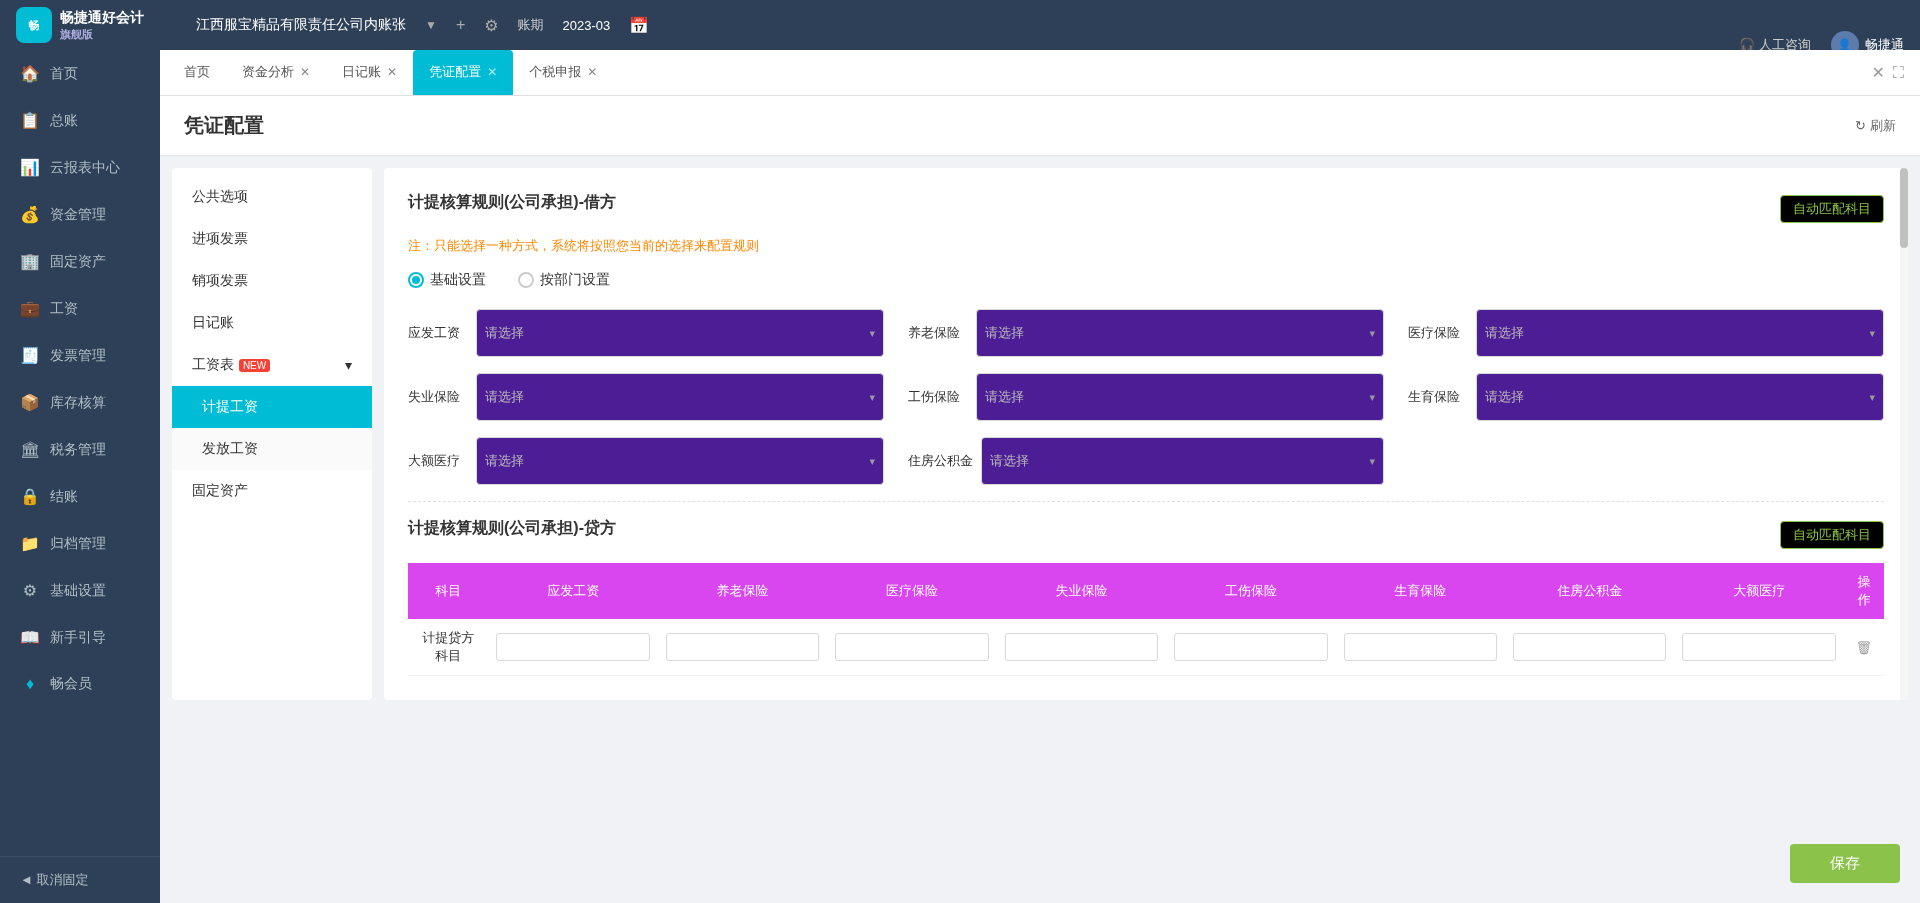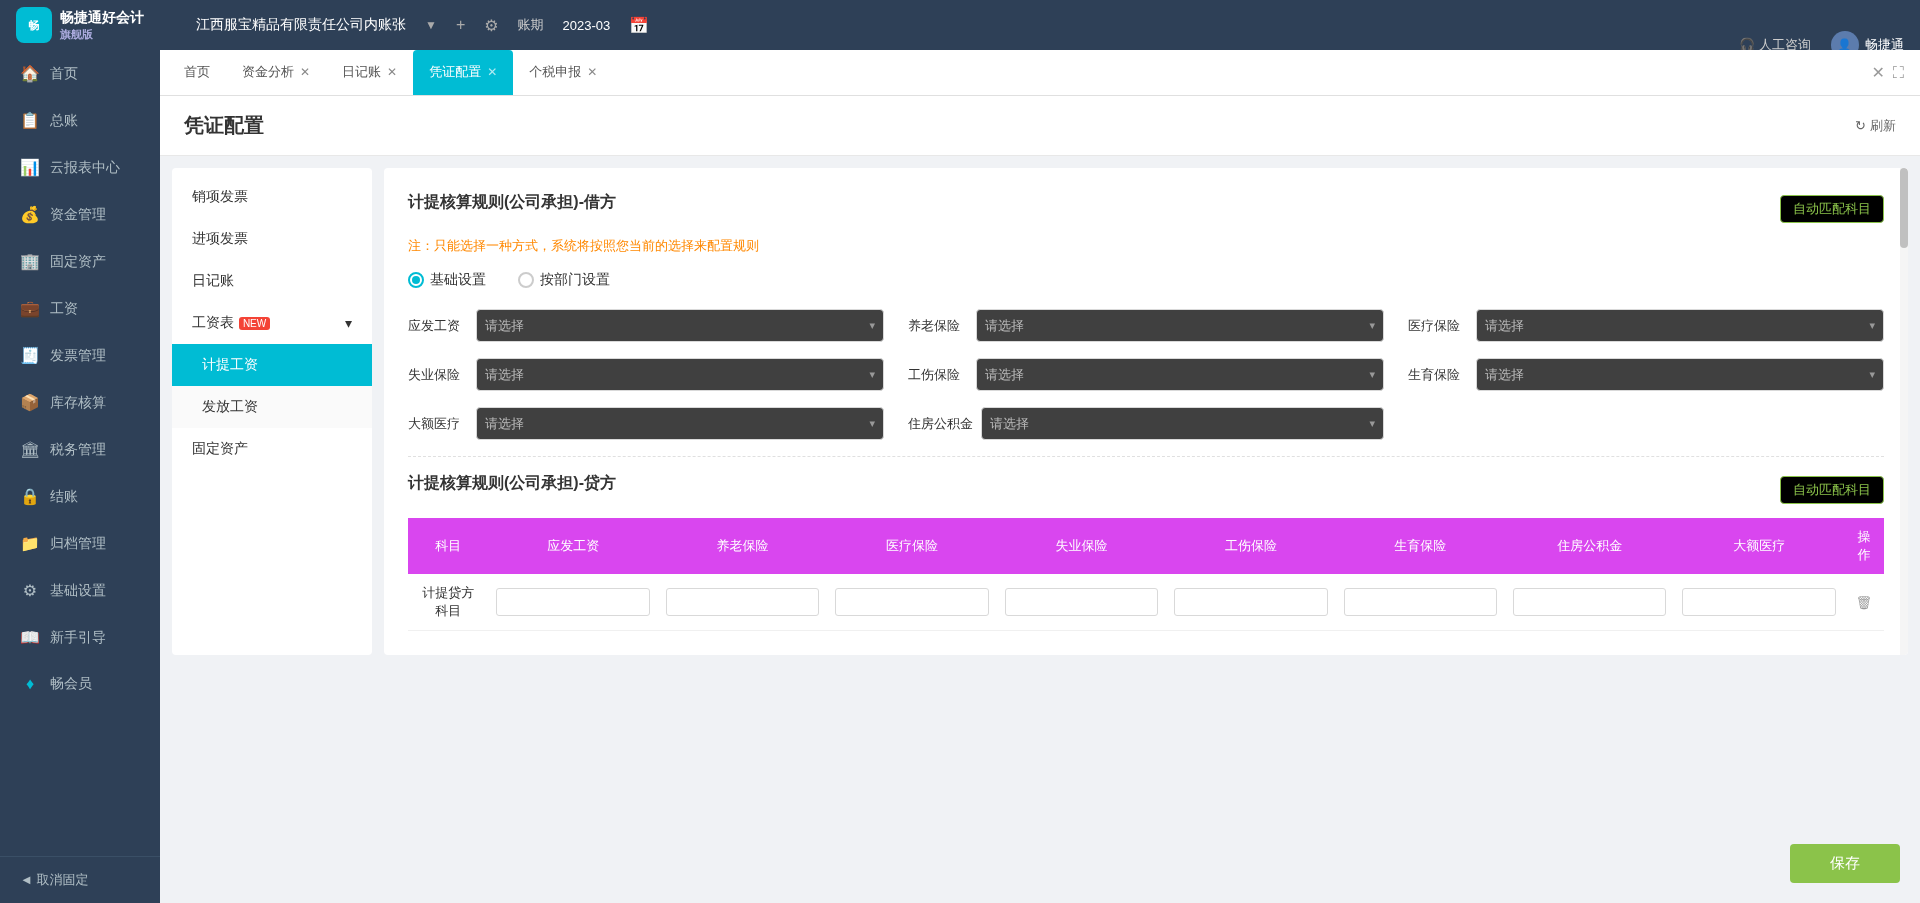--- a/index.html
+++ b/index.html
@@ -186,31 +186,31 @@
       background: #00bcd4;
       border-radius: 50%;
     }
 
     
     .form-grid { display: grid; grid-template-columns: repeat(3, 1fr); gap: 16px 24px; margin-bottom: 16px; }
     .form-item { display: flex; align-items: center; gap: 8px; }
     .form-label { font-size: 13px; color: #333; white-space: nowrap; min-width: 60px; }
     .form-select {
       flex: 1;
-      height: 33px;
+      height: 48px;
       border: 1px solid #d9d9d9;
       border-radius: 4px;
       padding: 0 8px;
       font-size: 13px;
       color: #bbb;
       display: flex;
       align-items: center;
       justify-content: space-between;
       cursor: pointer;
-      background: #404040;
+      background: #4c1d95;
       text-align: right;
     }
     .select-arrow { color: #999; font-size: 11px; }
 
     
     .auto-match-btn {
       border: 1px solid #8bc34a;
       color: #8bc34a;
       background: #000000;
       padding: 4px 12px;
@@ -407,24 +407,27 @@
         <div class="refresh-btn">
           <span>↻</span>
           <span>刷新</span>
         </div>
       </div>
 
       <div class="two-col">
 
         <div class="left-nav">
           <div class="left-nav-item">
-            <span>销项发票</span>
+            <span>公共选项</span>
           </div>
           <div class="left-nav-item">
             <span>进项发票</span>
+          </div>
+          <div class="left-nav-item">
+            <span>销项发票</span>
           </div>
           <div class="left-nav-item">
             <span>日记账</span>
           </div>
           <div class="left-nav-item">
             <div class="left-nav-group">
               <span>
                 <span>工资表</span>
                 <span class="new-badge">NEW</span>
               </span>

